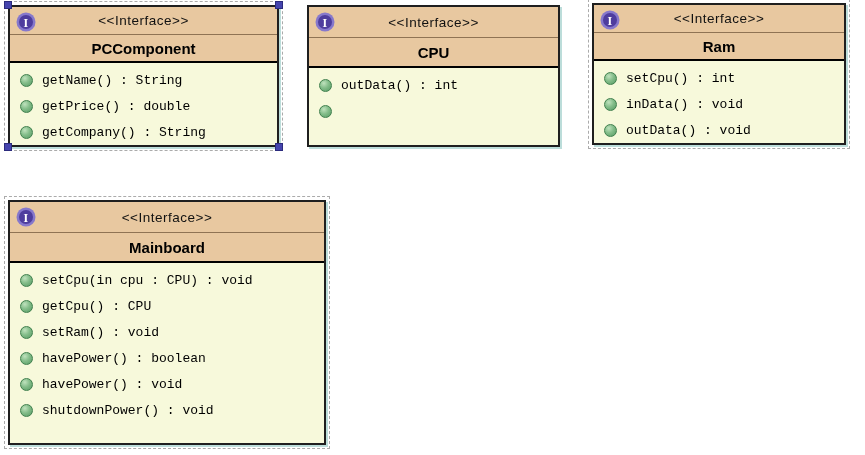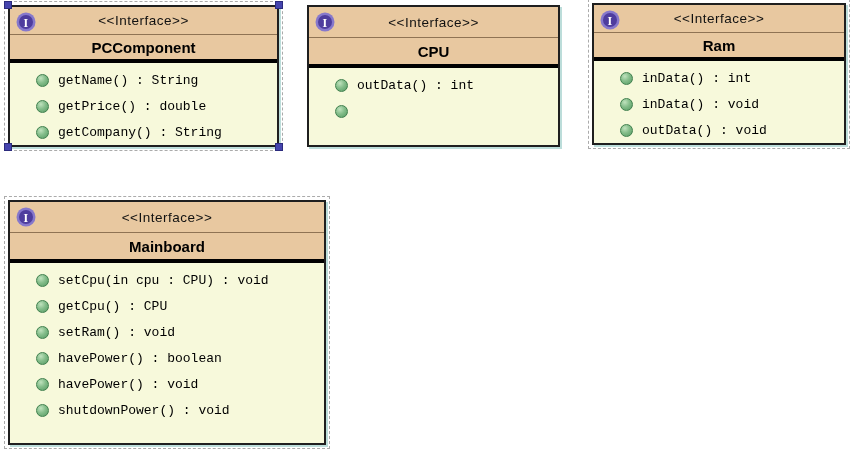--- a/index.html
+++ b/index.html
@@ -29,37 +29,36 @@
     background:#e8c8a0;
     border-bottom:1px solid #8f7354;
     display:flex;align-items:center;justify-content:center;
     font-size:13.5px;color:#111;
     letter-spacing:0.5px;
   }
   .hdr-name{
     box-sizing:border-box;
     height:30px;
     background:#e8c8a0;
-    border-bottom:4px solid #000000;
+    border-bottom:2px solid #000000;
     display:flex;align-items:center;justify-content:center;
     font-size:15px;font-weight:bold;color:#000;
   }
   .iface-icon{
     position:absolute;left:6px;top:5px;width:20px;height:20px;
   }
   .methods{
     flex:1;
     padding-top:4px;
     display:flex;flex-direction:column;
   }
   .method-row{
     height:26px;
     display:flex;align-items:center;
     padding-left:10px;
-    margin-left:16px;
   }
   .m-icon{
     width:11px;height:11px;border-radius:50%;
     border:1px solid #40804e;
     background:radial-gradient(circle at 35% 30%, #bfe2bd 0%, #84bd8a 45%, #559a62 100%);
     margin-right:9px;
     flex:0 0 auto;
   }
   .m-text{
     font-family:"Liberation Mono",monospace;
@@ -143,21 +142,21 @@
         <circle cx="10" cy="10" r="9.5" fill="#8678CC"></circle>
         <circle cx="10" cy="10" r="7" fill="#4E3D9E"></circle>
         <text x="10" y="14.5" text-anchor="middle" font-size="12" font-weight="bold" font-family="Liberation Serif, serif" fill="#ffffff">I</text>
       </svg>
       <span>&lt;&lt;Interface&gt;&gt;</span>
     </div>
     <div class="hdr-name">Ram</div>
     <div class="methods">
       <div class="method-row">
           <span class="m-icon"></span>
-          <span class="m-text">inData() : int</span>
+          <span class="m-text">setCpu() : int</span>
         </div>
       <div class="method-row">
           <span class="m-icon"></span>
           <span class="m-text">inData() : void</span>
         </div>
       <div class="method-row">
           <span class="m-icon"></span>
           <span class="m-text">outData() : void</span>
         </div>
     </div>

